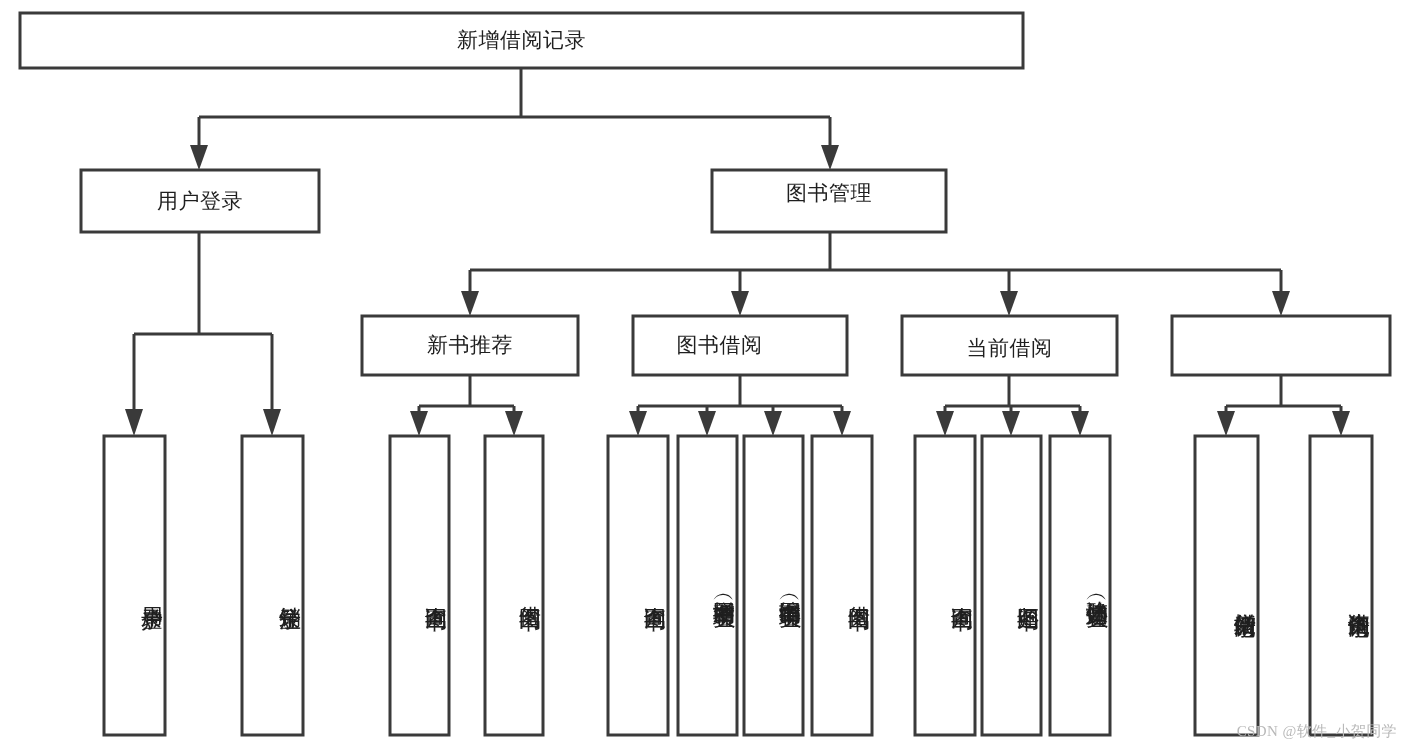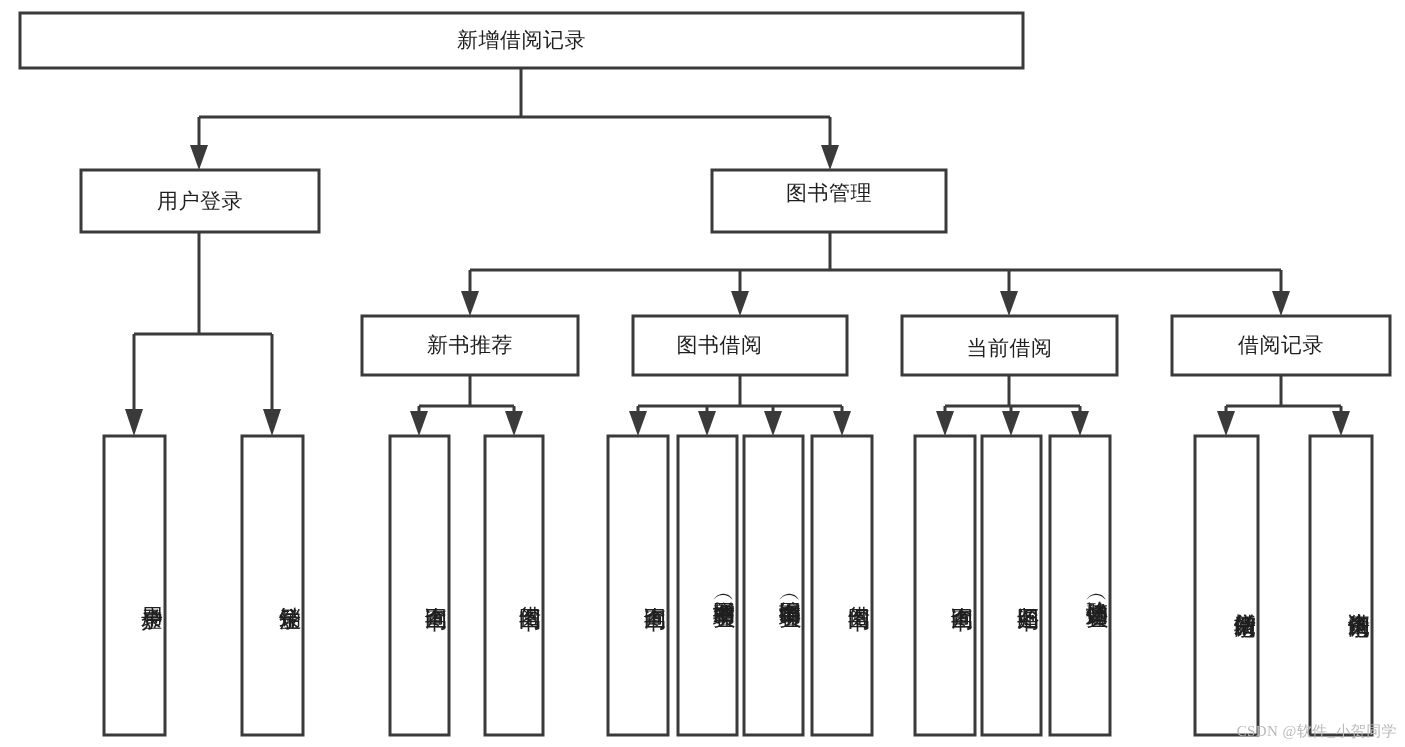--- a/index.html
+++ b/index.html
@@ -188,21 +188,20 @@
   </svg>
 
   <div class="node-label label-horizontal" style="left:20px; top:13px; width:1003px; height:55px;">新增借阅记录</div>
 
   <div class="node-label label-horizontal" style="left:81px; top:170px; width:238px; height:62px;">用户登录</div>
   <div class="node-label label-horizontal" style="left:712px; top:170px; width:234px; height:46px;">图书管理</div>
 
   <div class="node-label label-horizontal" style="left:362px; top:316px; width:216px; height:59px;">新书推荐</div>
   <div class="node-label label-horizontal" style="left:633px; top:316px; width:173px; height:59px;">图书借阅</div>
   <div class="node-label label-horizontal" style="left:902px; top:316px; width:215px; height:65px;border-radius:11px;">当前借阅</div>
-  <div class="node-label label-horizontal" style="left:1172px; top:316px; width:218px; height:59px;">借阅记录</div>
 
   <div class="node-label label-vertical" style="left:104px; top:436px; width:61px; height:299px;">用户登录</div>
   <div class="node-label label-vertical" style="left:242px; top:436px; width:61px; height:299px;">注销登录</div>
   <div class="node-label label-vertical" style="left:390px; top:436px; width:59px; height:299px;">查询图书</div>
   <div class="node-label label-vertical" style="left:485px; top:436px; width:58px; height:299px;">借阅图书</div>
   <div class="node-label label-vertical" style="left:608px; top:436px; width:60px; height:299px;">查询图书</div>
   <div class="node-label label-vertical" style="left:678px; top:436px; width:59px; height:299px; padding-top:4px;">新增图书（管理员）</div>
   <div class="node-label label-vertical" style="left:744px; top:436px; width:59px; height:299px; padding-top:4px;">编辑图书（管理员）</div>
   <div class="node-label label-vertical" style="left:812px; top:436px; width:60px; height:299px;">借阅图书</div>
   <div class="node-label label-vertical" style="left:915px; top:436px; width:60px; height:299px;">查询图书</div>

